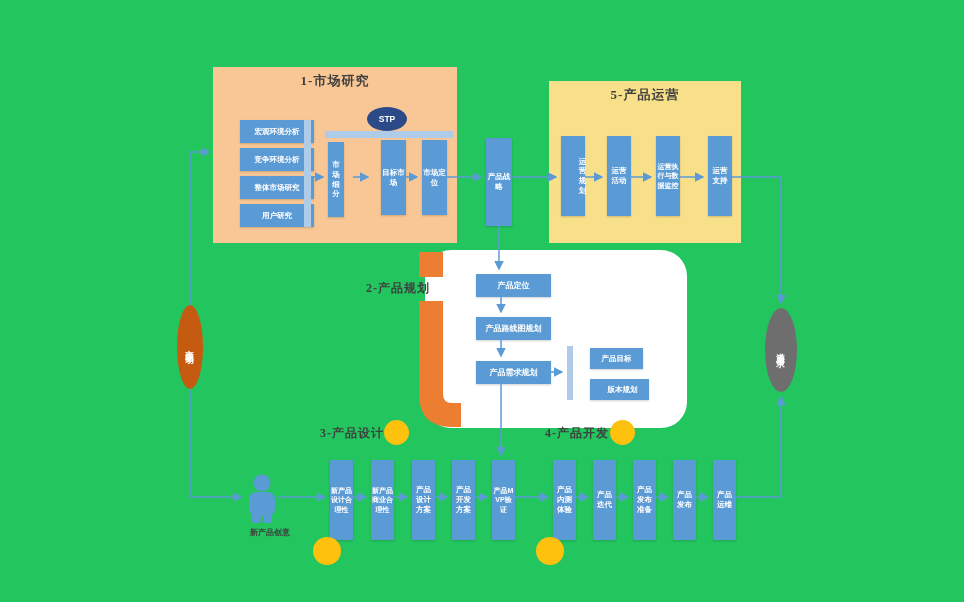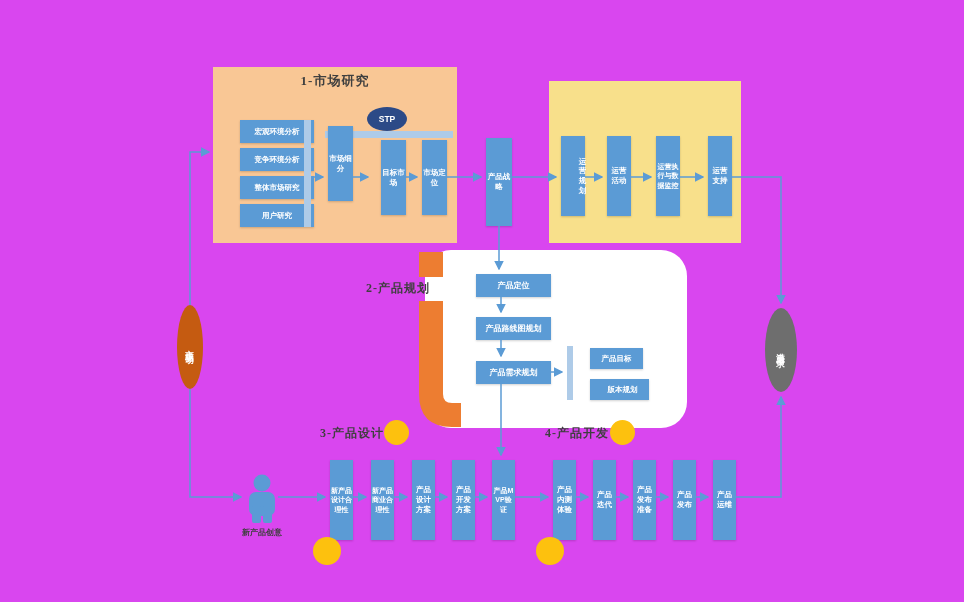--- a/index.html
+++ b/index.html
@@ -1,16 +1,16 @@
 <!DOCTYPE html>
 <html><head>
 <meta charset="utf-8">
 <style>
   html,body{margin:0;padding:0;background:#f6f3f6;}
-  .canvas{position:relative;width:964px;height:602px;background:#d946ef;overflow:hidden;
+  .canvas{position:relative;width:964px;height:602px;background:#22c55e;overflow:hidden;
           font-family:"Liberation Sans","DejaVu Sans",sans-serif;}
   .abs{position:absolute;}
   .region{position:absolute;}
   .region-title{position:absolute;top:5px;left:0;right:0;text-align:center;
     font-family:"Liberation Serif","DejaVu Serif",serif;font-weight:bold;
     font-size:13px;color:#3f3f3f;letter-spacing:1px;}
   .vbar{position:absolute;background:#5b9bd5;color:#fff;display:flex;align-items:center;
     justify-content:center;text-align:center;font-size:7.5px;font-weight:bold;
     line-height:1.3;word-break:break-all;padding:1px;box-sizing:border-box;
     box-shadow:0 1px 2px rgba(0,0,0,.18);}
@@ -19,45 +19,46 @@
     box-shadow:0 1px 2px rgba(0,0,0,.18);margin-left:12px;}
   .accentbar{position:absolute;background:#aecbe8;}
   .stp{position:absolute;background:#2c4a87;color:#fff;border-radius:50%;
     display:flex;align-items:center;justify-content:center;font-size:8.5px;font-weight:bold;}
   .vellipse{position:absolute;border-radius:50%;color:#fff;display:flex;align-items:center;
     justify-content:center;font-size:8.5px;font-weight:bold;
     writing-mode:vertical-rl;text-orientation:upright;letter-spacing:2px;}
   .slabel{position:absolute;font-family:"Liberation Serif","DejaVu Serif",serif;
     font-weight:bold;font-size:12px;color:#3f3f3f;letter-spacing:1px;}
   .gold-dot{position:absolute;border-radius:50%;background:#fdc10e;}
-  .idea-label{position:absolute;font-size:8px;font-weight:bold;color:#3f3f3f;text-align:center;}
+  .idea-label{position:absolute;font-size:8px;font-weight:bold;color:#3f3f3f;text-align:right;}
   svg.overlay{position:absolute;left:0;top:0;pointer-events:none;}
 </style>
 </head>
 <body>
 
 <div class="canvas">
 
   <div class="region" style="left:213px;top:67px;width:244px;height:176px;background:#f9c795;">
     <div class="region-title">1-市场研究</div>
     <div class="hbox" style="left:15px;top:53px;width:74px;height:23px;font-size:7.5px;">宏观环境分析</div>
     <div class="hbox" style="left:15px;top:81px;width:74px;height:23px;font-size:7.5px;">竞争环境分析</div>
     <div class="hbox" style="left:15px;top:109px;width:74px;height:23px;font-size:7.5px;">整体市场研究</div>
     <div class="hbox" style="left:15px;top:137px;width:74px;height:23px;font-size:7.5px;">用户研究</div>
     <div class="accentbar" style="left:91px;top:53px;width:7px;height:107px;"></div>
     <div class="stp" style="left:154px;top:40px;width:40px;height:24px;">STP</div>
     <div class="accentbar" style="left:112px;top:64px;width:128px;height:7px;"></div>
-    <div class="vbar" style="left:115px;top:59px;width:25px;height:75px;">市场细分</div>
+    <div class="vbar" style="left:115px;top:75px;width:16px;height:75px;">市场细分</div>
     <div class="vbar" style="left:168px;top:73px;width:25px;height:75px;">目标市场</div>
     <div class="vbar" style="left:209px;top:73px;width:25px;height:75px;">市场定位</div>
   </div>
 
   <div class="vbar" style="left:486px;top:138px;width:26px;height:88px;">产品战略</div>
 
   <div class="region" style="left:549px;top:81px;width:192px;height:162px;background:#f8e08b;">
+    <div class="region-title">5-产品运营</div>
     <div class="vbar" style="left:12px;top:55px;width:24px;height:80px;padding-left:20px;">运营规划</div>
     <div class="vbar" style="left:58px;top:55px;width:24px;height:80px;">运营活动</div>
     <div class="vbar" style="left:107px;top:55px;width:24px;height:80px;font-size:7px;">运营执行与数据监控</div>
     <div class="vbar" style="left:159px;top:55px;width:24px;height:80px;">运营支持</div>
   </div>
 
   <div class="region" style="left:425px;top:250px;width:262px;height:178px;background:#ffffff;border-radius:26px;"></div>
   <div class="abs" style="left:419px;top:252px;width:24px;height:25px;background:#ed7d31;"></div>
   <div class="slabel" style="left:366px;top:280px;">2-产品规划</div>
   <div class="hbox" style="left:464px;top:274px;width:75px;height:23px;">产品定位</div>

